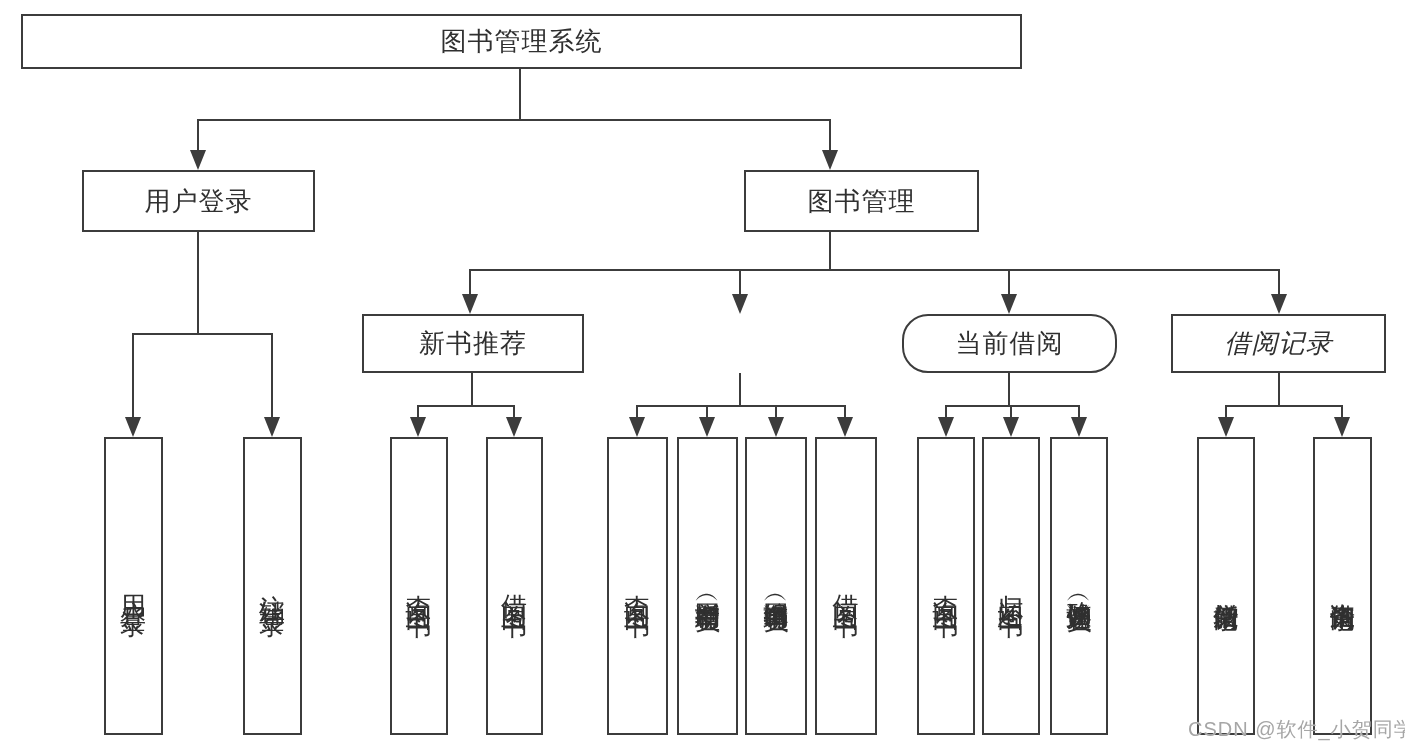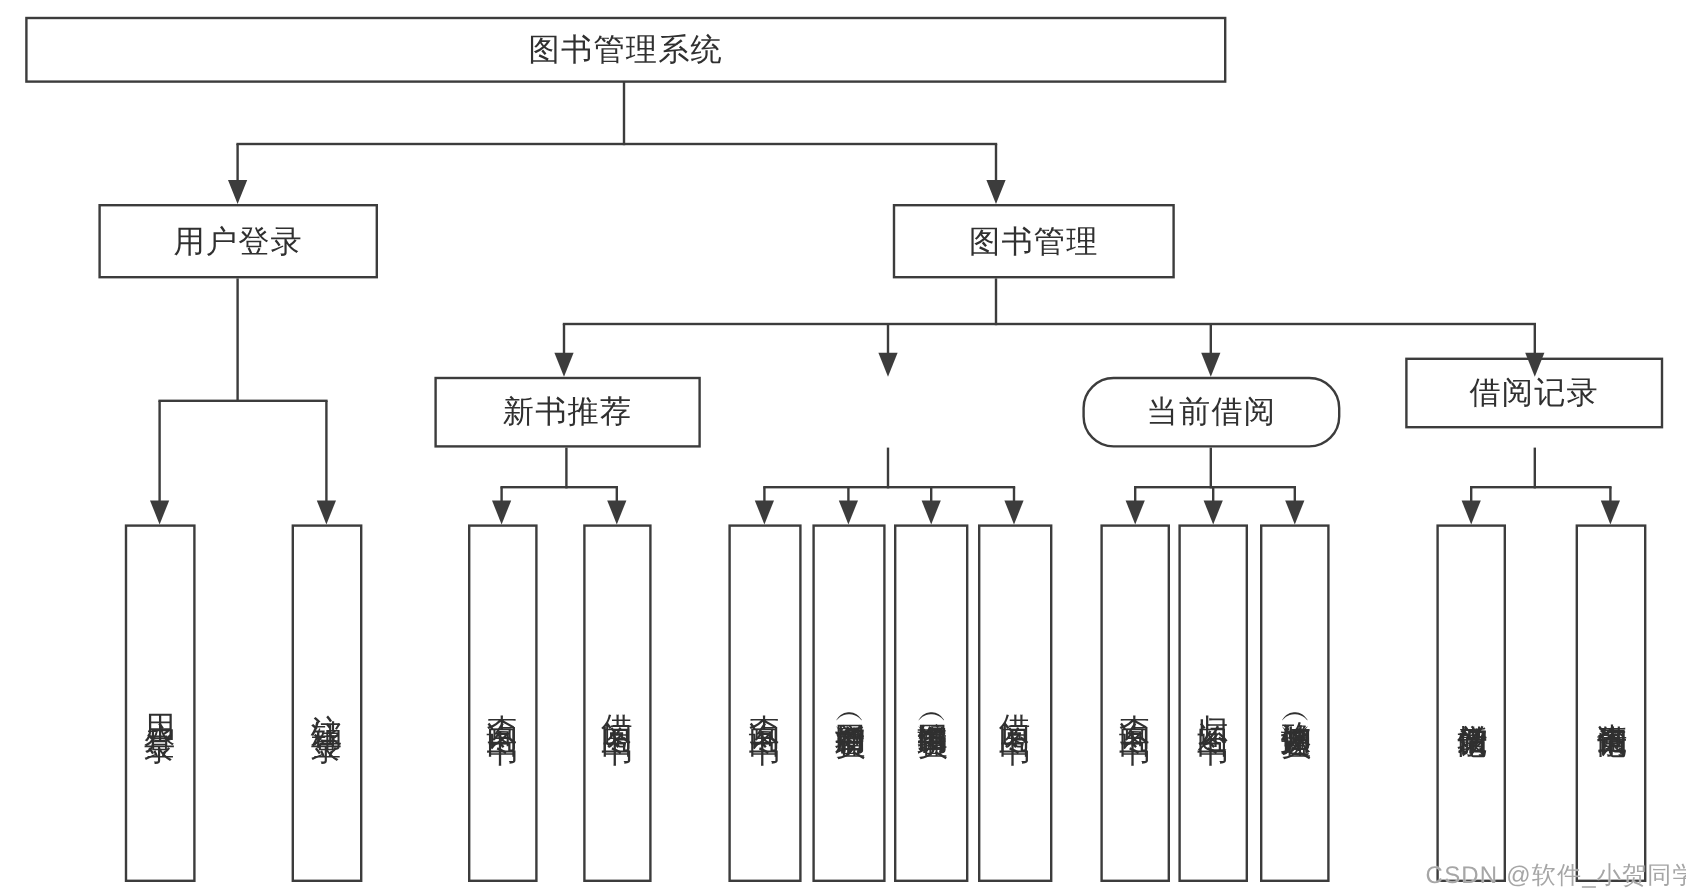--- a/index.html
+++ b/index.html
@@ -54,21 +54,21 @@
     </div>
     <div class="node h" style="left: 712px; top: 170px; width: 235px; height: 62px; margin-left: 32px;">
       <span>图书管理</span>
     </div>
     <div class="node h" style="left: 362px; top: 314px; width: 222px; height: 59px; align-items: center;">
       <span>新书推荐</span>
     </div>
     <div class="node h" style="left: 902px; top: 314px; width: 215px; height: 59px; border-radius: 26px;">
       <span>当前借阅</span>
     </div>
-    <div class="node h" style="left: 1171px; top: 298px; width: 215px; height: 59px;">
+    <div class="node h" style="left: 1171px; top: 314px; width: 215px; height: 59px; font-style: italic;">
       <span>借阅记录</span>
     </div>
     <div class="node v" style="left: 104px; top: 437px; width: 59px; height: 298px;">
       <span>用户登录</span>
     </div>
     <div class="node v" style="left: 243px; top: 437px; width: 59px; height: 298px;">
       <span>注销登录</span>
     </div>
     <div class="node v" style="left: 390px; top: 437px; width: 58px; height: 298px;">
       <span>查询图书</span>

